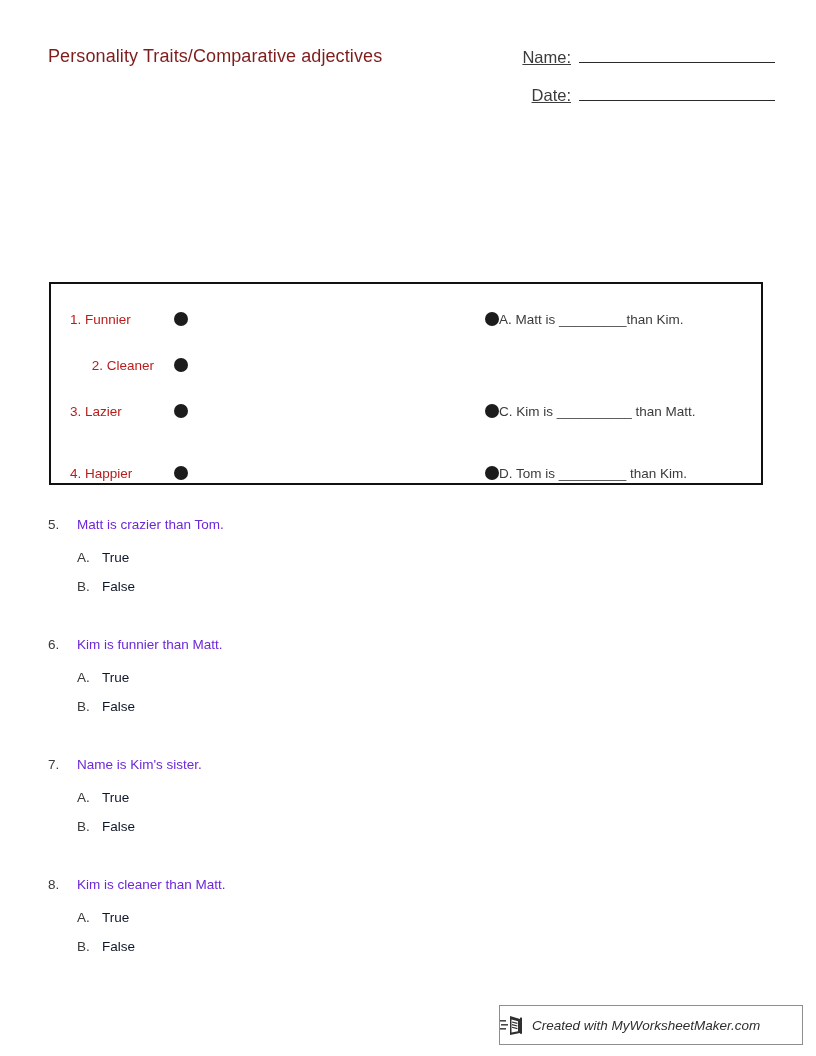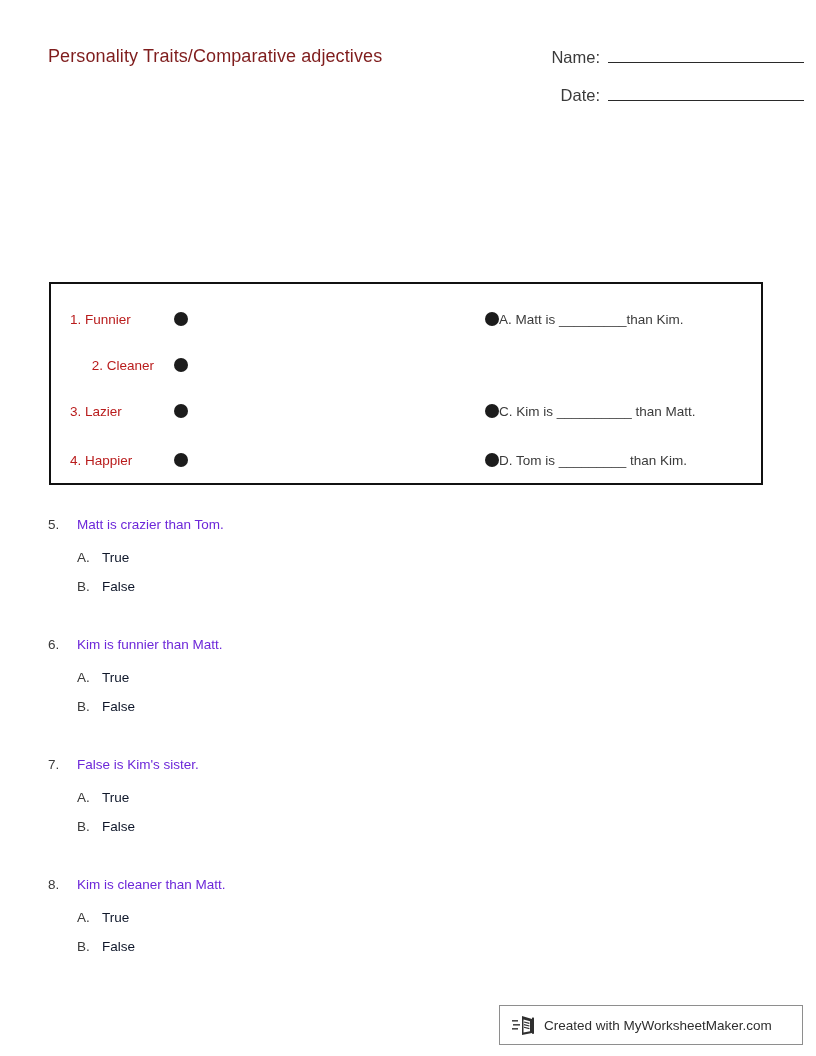--- a/index.html
+++ b/index.html
@@ -23,23 +23,24 @@
     top: 46px;
     font-size: 18px;
     font-weight: 400;
     color: #7f1d1d;
     letter-spacing: 0.1px;
     white-space: nowrap;
   }
 
   #name-date-block {
     position: absolute;
-    left: 534px;
+    left: 505px;
     top: 45px;
     width: 270px;
+    text-decoration: underline;
   }
   .field-row {
     display: flex;
     align-items: baseline;
     height: 38px;
   }
   .field-label {
     font-size: 16.5px;
     color: #3b3b3b;
     text-align: right;
@@ -75,21 +76,21 @@
     position: absolute;
     left: 0;
     width: 100%;
     height: 46px;
     display: flex;
     align-items: center;
   }
   .match-row.r0 { top: 12px; }
   .match-row.r1 { top: 58px; text-align: right; }
   .match-row.r2 { top: 104px; }
-  .match-row.r3 { top: 153px; padding-left: 48px; }
+  .match-row.r3 { top: 166px; padding-left: 48px; }
 
   .left-cell {
     position: absolute;
     left: 19px;
     display: flex;
     align-items: center;
     height: 46px;
   }
   .left-label {
     font-size: 13.5px;
@@ -170,21 +171,21 @@
     position: absolute;
     left: 499px;
     top: 1005px;
     width: 304px;
     height: 40px;
     border: 1px solid #8e8e8e;
     box-sizing: border-box;
     background: #ffffff;
     display: flex;
     align-items: center;
-    padding-left: 12px;
+    font-style: italic;
   }
   #footer-logo {
     flex: 0 0 26px;
     width: 26px;
     height: 24px;
     display: block;
   }
   #footer-text {
     font-size: 13.5px;
     color: #2e2e2e;
@@ -289,21 +290,21 @@
       <div class="q-option">
         <span class="opt-letter">B.</span>
         <span class="opt-text">False</span>
       </div>
     </div>
   </div>
 
   <div class="question-block">
     <div class="q-head">
       <span class="q-number">7.</span>
-      <span class="q-text">False is Kim's sister.</span>
+      <span class="q-text">Name is Kim's sister.</span>
     </div>
     <div class="q-options">
       <div class="q-option">
         <span class="opt-letter">A.</span>
         <span class="opt-text">True</span>
       </div>
       <div class="q-option">
         <span class="opt-letter">B.</span>
         <span class="opt-text">False</span>
       </div>

